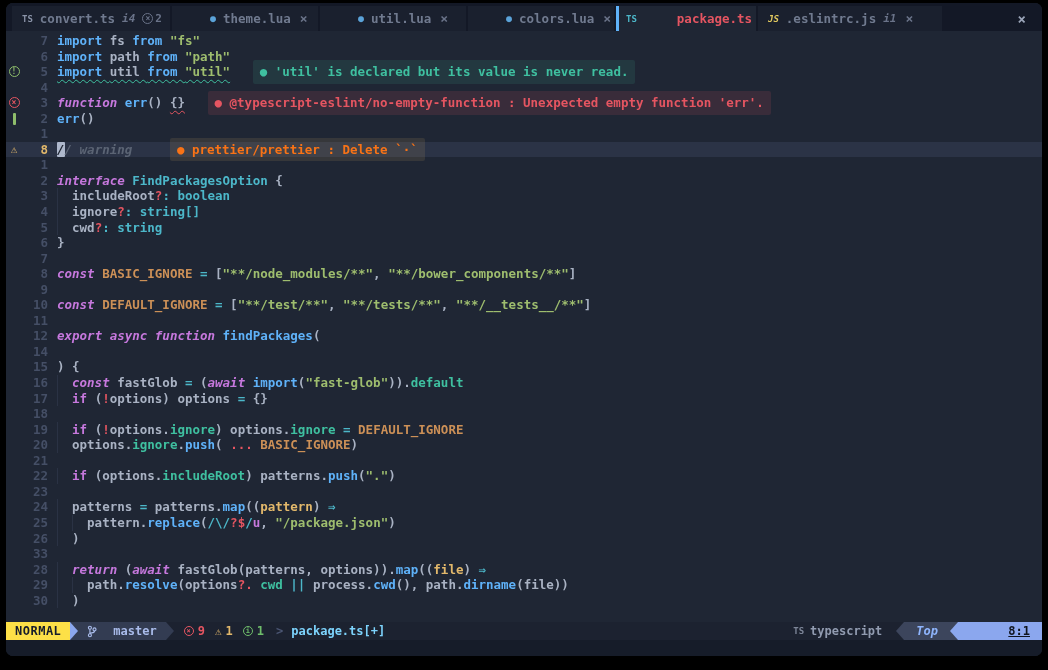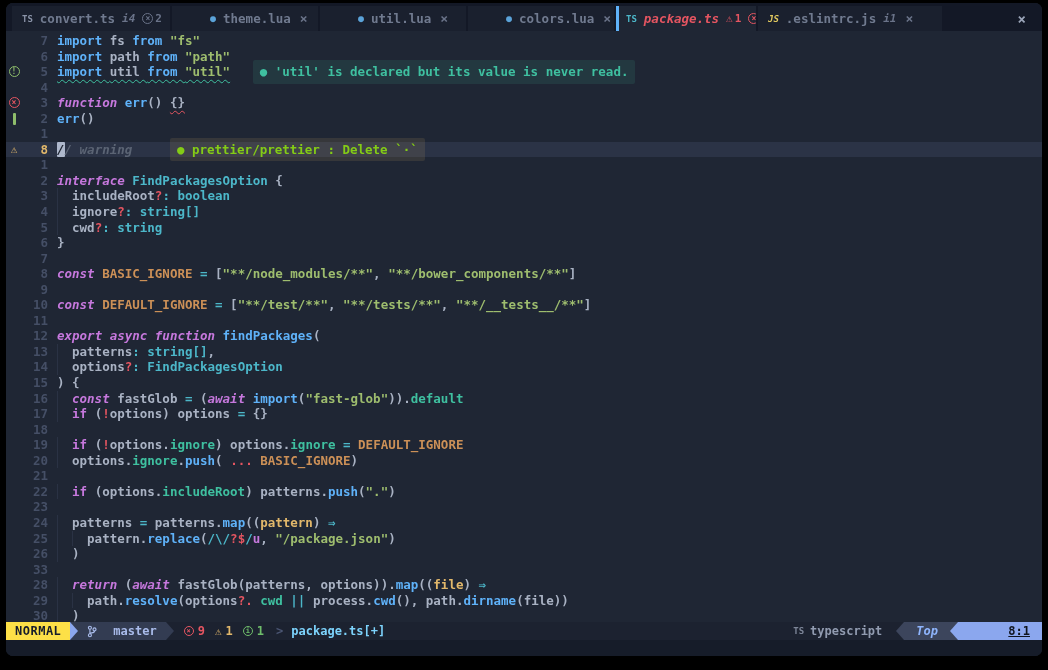--- a/index.html
+++ b/index.html
@@ -10,21 +10,21 @@
 
   
   #tabline{height:28px;background:#131826;display:flex;align-items:stretch;padding:3px 8px 0 6px;flex:none;}
   .tab{display:flex;align-items:center;background:#1a202e;margin-right:2px;padding:0 10px;gap:7px;font-size:12.5px;font-weight:600;color:#707a8f;position:relative;overflow:hidden;flex:none;}
   .tab:nth-child(1){width:158px;}
   .tab:nth-child(2),.tab:nth-child(3),.tab:nth-child(4){width:146px;justify-content:flex-start;padding-left:38px;}
   .tab:nth-child(5){width:140px;}
   .tab:nth-child(6){width:184px;}
   .tab.active{background:#1f2634;}
   .tab .accent{position:absolute;left:0;top:0;bottom:0;width:3px;background:#5fb2f9;}
-  .tab.active .name{color:#e55561;font-style:italic;font-weight:700;}
+  .tab.active .name{color:#e55561;font-weight:700;margin-left:33px;}
   .fico{font-weight:800;font-size:9px;letter-spacing:0;}
   .fico.ts{color:#8a93a8;} .tab.active .fico.ts{color:#4cb7c9;}
   .fico.js{color:#e2c95f;font-style:italic;}
   .fico.lua{color:#5ba3d9;font-size:10px;}
   .badge{display:inline-flex;align-items:center;gap:2px;color:#6a7389;font-size:11px;font-weight:700;}
   .tab.active .badge{color:#e55561;}
   .badge .bi{font-style:italic;}
   .badge .wt-g{font-size:11px;}
   .cicon{display:inline-flex;align-items:center;justify-content:center;width:11px;height:11px;border:1.4px solid currentColor;border-radius:50%;font-size:8px;font-weight:800;line-height:1;}
   .tclose{color:#6a7389;font-size:13px;font-weight:700;margin-left:2px;cursor:pointer;}
@@ -45,21 +45,21 @@
 
   .c-f{color:#a9b2c3;} .c-b{color:#5fb2f9;} .c-c{color:#4cb7c9;} .c-t{color:#3fc0a0;}
   .c-g{color:#9ebd6e;} .c-o{color:#cc9057;} .c-y{color:#e2b86b;} .c-p{color:#c678dd;}
   .c-r{color:#e55561;} .c-cm{color:#5b6474;font-style:italic;}
   .it{font-style:italic;}
   .wt{text-decoration:underline wavy #3fc0a0 1px;text-underline-offset:3px;}
   .wr{text-decoration:underline wavy #e55561 1px;text-underline-offset:3px;}
   .cur{background:#aeb8cc;color:#202734;border-radius:1px;}
   .diag{padding:4px 7px;border-radius:2px;font-weight:600;flex:none;}
   .diag.err{color:#e55561;background:rgba(229,85,97,.13);}
-  .diag.warn{color:#84cc16;background:rgba(226,184,107,.12);}
+  .diag.warn{color:#f97316;background:rgba(226,184,107,.12);}
   .diag.hint{color:#3fc0a0;background:rgba(63,192,160,.12);}
 
   
   #sbar{height:18px;background:#1c2230;display:flex;align-items:stretch;font-size:12px;font-weight:700;flex:none;}
   .seg{display:flex;align-items:center;padding:0 9px;}
   .seg.mode{background:#fde047;color:#171d2b;letter-spacing:.5px;}
   .seg.branch{background:#333c52;color:#a9bbea;gap:16px;}
   .tri{width:0;height:0;border-top:9px solid transparent;border-bottom:9px solid transparent;flex:none;}
   .tr-mode{border-left:8px solid #8ba7ee;background:#333c52;}
   .tr-branch{border-left:8px solid #333c52;}
@@ -135,38 +135,37 @@
         </div>
         <div class="tab-spacer"></div>
       <div id="tab-close-all">×</div>
     </div>
 
     <div id="editor">
         <div class="row"><span class="sign"></span><span class="lnum">7</span><span class="code"><span class="c-b">import </span><span class="c-f">fs </span><span class="c-b">from </span><span class="c-g">"fs"</span></span></div>
         <div class="row"><span class="sign"></span><span class="lnum">6</span><span class="code"><span class="c-b">import </span><span class="c-f">path </span><span class="c-b">from </span><span class="c-g">"path"</span></span></div>
         <div class="row"><span class="sign"><span class="cicon sg-hint">!</span></span><span class="lnum">5</span><span class="code"><span class="c-b wt">import </span><span class="c-f wt">util </span><span class="c-b wt">from </span><span class="c-g wt">"util"</span></span><span class="diag hint" style="margin-left: 3ch;">● 'util' is declared but its value is never read.</span></div>
         <div class="row"><span class="sign"></span><span class="lnum">4</span><span class="code"></span></div>
-        <div class="row"><span class="sign"><span class="cicon sg-err">×</span></span><span class="lnum">3</span><span class="code"><span class="c-p it">function </span><span class="c-b">err</span><span class="c-f">() </span><span class="c-f wr">{}</span></span></div>
+        <div class="row"><span class="sign"><span class="cicon sg-err">×</span></span><span class="lnum">3</span><span class="code"><span class="c-p it">function </span><span class="c-b">err</span><span class="c-f">() </span><span class="c-f wr">{}</span></span><span class="diag err" style="margin-left: 3ch;">● @typescript-eslint/no-empty-function : Unexpected empty function 'err'.</span></div>
         <div class="row"><span class="sign"><span class="gitbar"></span></span><span class="lnum">2</span><span class="code"><span class="c-b">err</span><span class="c-f">()</span></span></div>
         <div class="row"><span class="sign"></span><span class="lnum">1</span><span class="code"></span></div>
         <div class="row cl"><span class="sign"><span class="sg-warn">⚠</span></span><span class="lnum">8</span><span class="code"><span class="c-cm cur">/</span><span class="c-cm">/ warning</span></span><span class="diag warn" style="margin-left: 5ch;">● prettier/prettier : Delete `·`</span></div>
         <div class="row"><span class="sign"></span><span class="lnum">1</span><span class="code"></span></div>
         <div class="row"><span class="sign"></span><span class="lnum">2</span><span class="code"><span class="c-p it">interface </span><span class="c-c">FindPackagesOption </span><span class="c-f">{</span></span></div>
         <div class="row"><span class="sign"></span><span class="lnum">3</span><span class="code"><span class="gd"> </span><span class="c-f">includeRoot</span><span class="c-r">?</span><span class="c-c">:</span><span class="c-c"> boolean</span></span></div>
         <div class="row"><span class="sign"></span><span class="lnum">4</span><span class="code"><span class="gd"> </span><span class="c-f">ignore</span><span class="c-r">?</span><span class="c-c">:</span><span class="c-c"> string[]</span></span></div>
         <div class="row"><span class="sign"></span><span class="lnum">5</span><span class="code"><span class="gd"> </span><span class="c-f">cwd</span><span class="c-r">?</span><span class="c-c">:</span><span class="c-c"> string</span></span></div>
         <div class="row"><span class="sign"></span><span class="lnum">6</span><span class="code"><span class="c-f">}</span></span></div>
         <div class="row"><span class="sign"></span><span class="lnum">7</span><span class="code"></span></div>
         <div class="row"><span class="sign"></span><span class="lnum">8</span><span class="code"><span class="c-p it">const </span><span class="c-o">BASIC_IGNORE </span><span class="c-c">=</span><span class="c-f"> [</span><span class="c-g">"**/node_modules/**"</span><span class="c-f">, </span><span class="c-g">"**/bower_components/**"</span><span class="c-f">]</span></span></div>
         <div class="row"><span class="sign"></span><span class="lnum">9</span><span class="code"></span></div>
         <div class="row"><span class="sign"></span><span class="lnum">10</span><span class="code"><span class="c-p it">const </span><span class="c-o">DEFAULT_IGNORE </span><span class="c-c">=</span><span class="c-f"> [</span><span class="c-g">"**/test/**"</span><span class="c-f">, </span><span class="c-g">"**/tests/**"</span><span class="c-f">, </span><span class="c-g">"**/__tests__/**"</span><span class="c-f">]</span></span></div>
         <div class="row"><span class="sign"></span><span class="lnum">11</span><span class="code"></span></div>
         <div class="row"><span class="sign"></span><span class="lnum">12</span><span class="code"><span class="c-p it">export </span><span class="c-p it">async </span><span class="c-p it">function </span><span class="c-b">findPackages</span><span class="c-f">(</span></span></div>
-        <div class="row"><span class="sign"></span><span class="lnum">13</span><span class="code"><span class="gd"> </span><span class="c-f">patterns</span><span class="c-c">:</span><span class="c-c"> string[]</span><span class="c-f">,</span></span></div>
-        <div class="row"><span class="sign"></span><span class="lnum">14</span><span class="code"><span class="gd"> </span><span class="c-f">options</span><span class="c-r">?</span><span class="c-c">:</span><span class="c-c"> FindPackagesOption</span></span></div>
+        <div class="row"><span class="sign"></span><span class="lnum">14</span></div>
         <div class="row"><span class="sign"></span><span class="lnum">15</span><span class="code"><span class="c-f">) {</span></span></div>
         <div class="row"><span class="sign"></span><span class="lnum">16</span><span class="code"><span class="gd"> </span><span class="c-p it">const </span><span class="c-f">fastGlob </span><span class="c-c">=</span><span class="c-f"> (</span><span class="c-p it">await </span><span class="c-b">import</span><span class="c-f">(</span><span class="c-g">"fast-glob"</span><span class="c-f">)).</span><span class="c-t">default</span></span></div>
         <div class="row"><span class="sign"></span><span class="lnum">17</span><span class="code"><span class="gd"> </span><span class="c-p">if </span><span class="c-f">(</span><span class="c-r">!</span><span class="c-f">options) options </span><span class="c-c">=</span><span class="c-f"> {}</span></span></div>
         <div class="row"><span class="sign"></span><span class="lnum">18</span><span class="code"></span></div>
         <div class="row"><span class="sign"></span><span class="lnum">19</span><span class="code"><span class="gd"> </span><span class="c-p">if </span><span class="c-f">(</span><span class="c-r">!</span><span class="c-f">options.</span><span class="c-t">ignore</span><span class="c-f">) options.</span><span class="c-t">ignore </span><span class="c-c">=</span><span class="c-f"> </span><span class="c-o">DEFAULT_IGNORE</span></span></div>
         <div class="row"><span class="sign"></span><span class="lnum">20</span><span class="code"><span class="gd"> </span><span class="c-f">options.</span><span class="c-t">ignore</span><span class="c-f">.</span><span class="c-b">push</span><span class="c-f">( </span><span class="c-r">...</span><span class="c-f"> </span><span class="c-o">BASIC_IGNORE</span><span class="c-f">)</span></span></div>
         <div class="row"><span class="sign"></span><span class="lnum">21</span><span class="code"></span></div>
         <div class="row"><span class="sign"></span><span class="lnum">22</span><span class="code"><span class="gd"> </span><span class="c-p">if </span><span class="c-f">(options.</span><span class="c-t">includeRoot</span><span class="c-f">) patterns.</span><span class="c-b">push</span><span class="c-f">(</span><span class="c-g">"."</span><span class="c-f">)</span></span></div>
         <div class="row"><span class="sign"></span><span class="lnum">23</span><span class="code"></span></div>
         <div class="row"><span class="sign"></span><span class="lnum">24</span><span class="code"><span class="gd"> </span><span class="c-f">patterns </span><span class="c-c">=</span><span class="c-f"> patterns.</span><span class="c-b">map</span><span class="c-f">((</span><span class="c-y">pattern</span><span class="c-f">) </span><span class="c-c">⇒</span></span></div>

